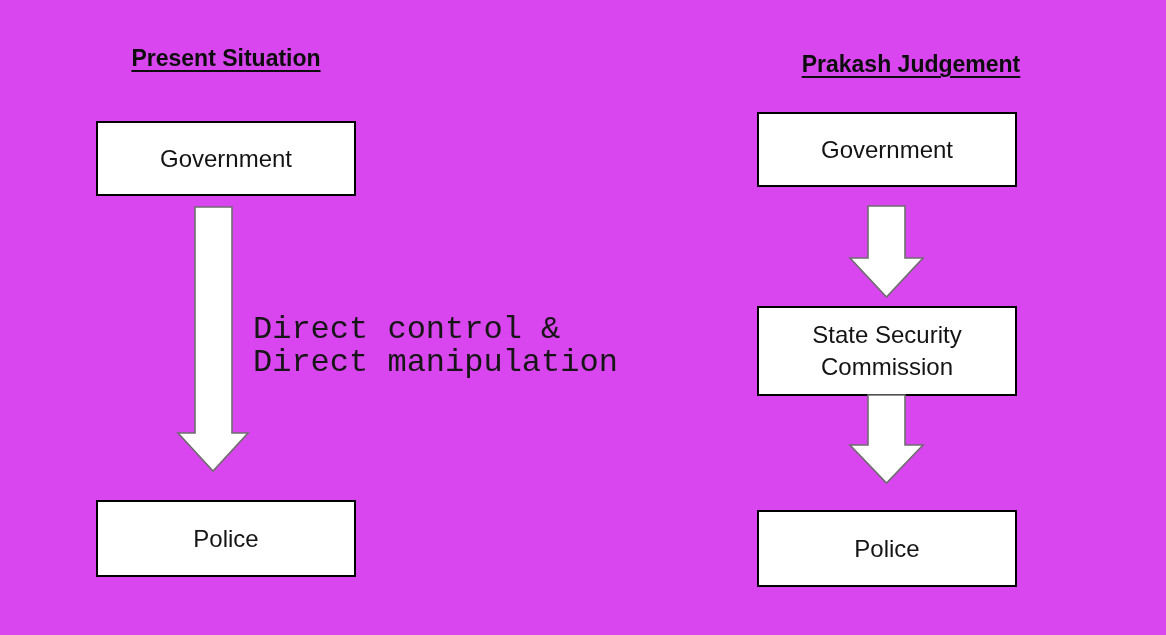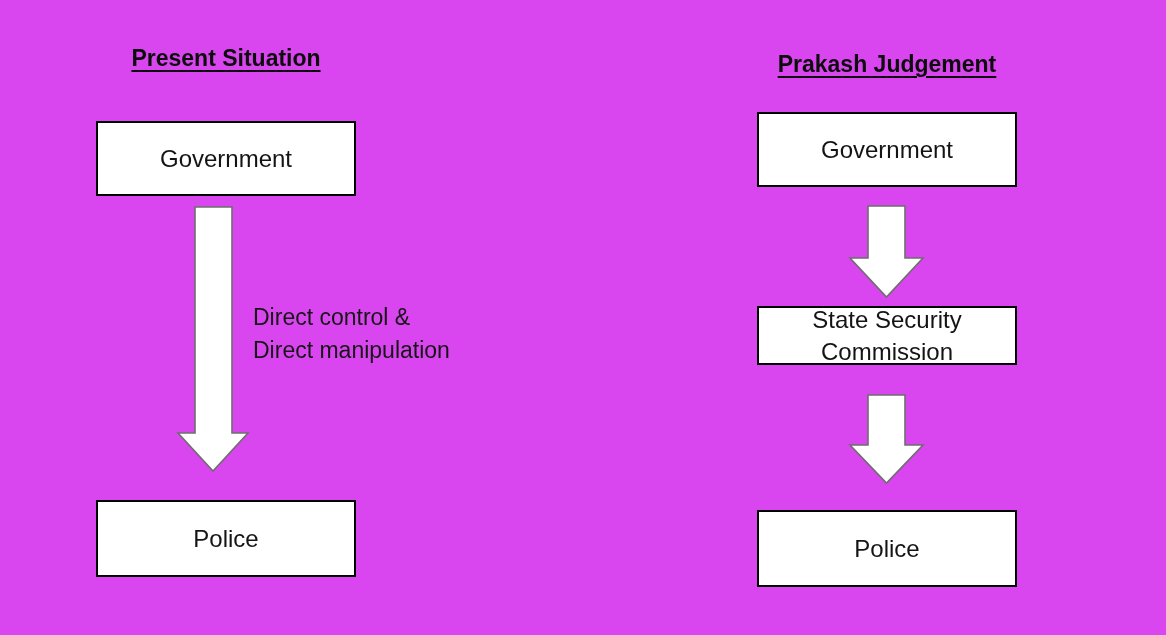--- a/index.html
+++ b/index.html
@@ -40,36 +40,37 @@
   }
   .node-box .node-label {
     font-size: 24px;
     line-height: 32px;
     color: #141414;
     white-space: pre-line;
   }
   .box-gov-left    { left: 96px;  top: 121px; height: 75px; }
   .box-police-left { left: 96px;  top: 500px; height: 77px; }
   .box-gov-right   { left: 757px; top: 112px; height: 75px; }
-  .box-ssc-right   { left: 757px; top: 306px; height: 59px; }
+  .box-ssc-right   { left: 757px; top: 306px; height: 90px; }
   .box-police-right{ left: 757px; top: 510px; height: 77px; }
 
   .flow-arrow { position: absolute; display: block; }
   .arrow-left    { left: 170px; top: 203px; }
   .arrow-right-1 { left: 845px; top: 202px; }
   .arrow-right-2 { left: 845px; top: 391px; }
 
   .arrow-annotation {
     position: absolute;
     left: 253px;
-    top: 301px;
-    font-size: 23px;
+    top: 313px;
+    font-size: 32px;
     line-height: 33px;
     color: #161616;
     white-space: pre-line;
+    font-family: Liberation Mono, monospace;
   }
 </style>
 </head>
 <body>
 
 <div class="canvas">
 
   <div class="col-title" style="left:96px; top:45px;">
     <span class="underlined">Present Situation</span>
   </div>
@@ -82,21 +83,21 @@
     <polygon points="25,4 62,4 62,230 78,230 43,268 8,230 25,230" fill="#ffffff" stroke-width="1.6" stroke-linejoin="miter" stroke="#6e6e6e"></polygon>
   </svg>
 
   <div class="arrow-annotation">Direct control &amp;
 Direct manipulation</div>
 
   <div class="node-box box-police-left">
     <span class="node-label">Police</span>
   </div>
 
-  <div class="col-title" style="left:757px; top:51px;">
+  <div class="col-title" style="left:781px; top:51px;">
     <span class="underlined">Prakash Judgement</span>
   </div>
 
   <div class="node-box box-gov-right">
     <span class="node-label">Government</span>
   </div>
 
   <svg class="flow-arrow arrow-right-1" width="85" height="99" viewBox="0 0 85 99">
     <polygon points="23,4 60,4 60,56 78,56 41.5,95 5,56 23,56" fill="#ffffff" stroke-width="1.6" stroke-linejoin="miter" stroke="#6e6e6e"></polygon>
   </svg>

